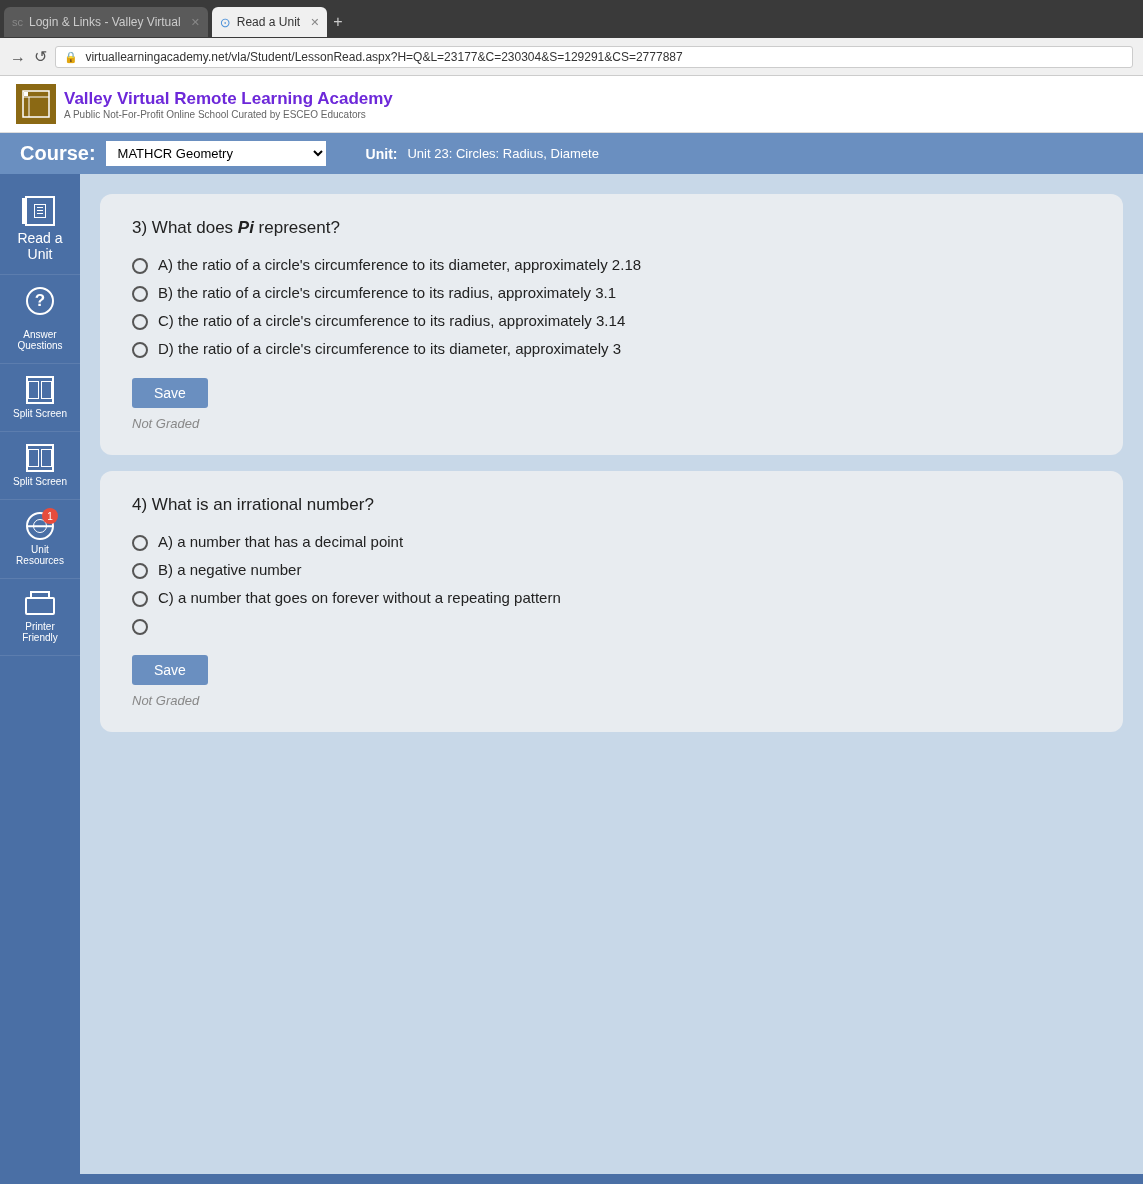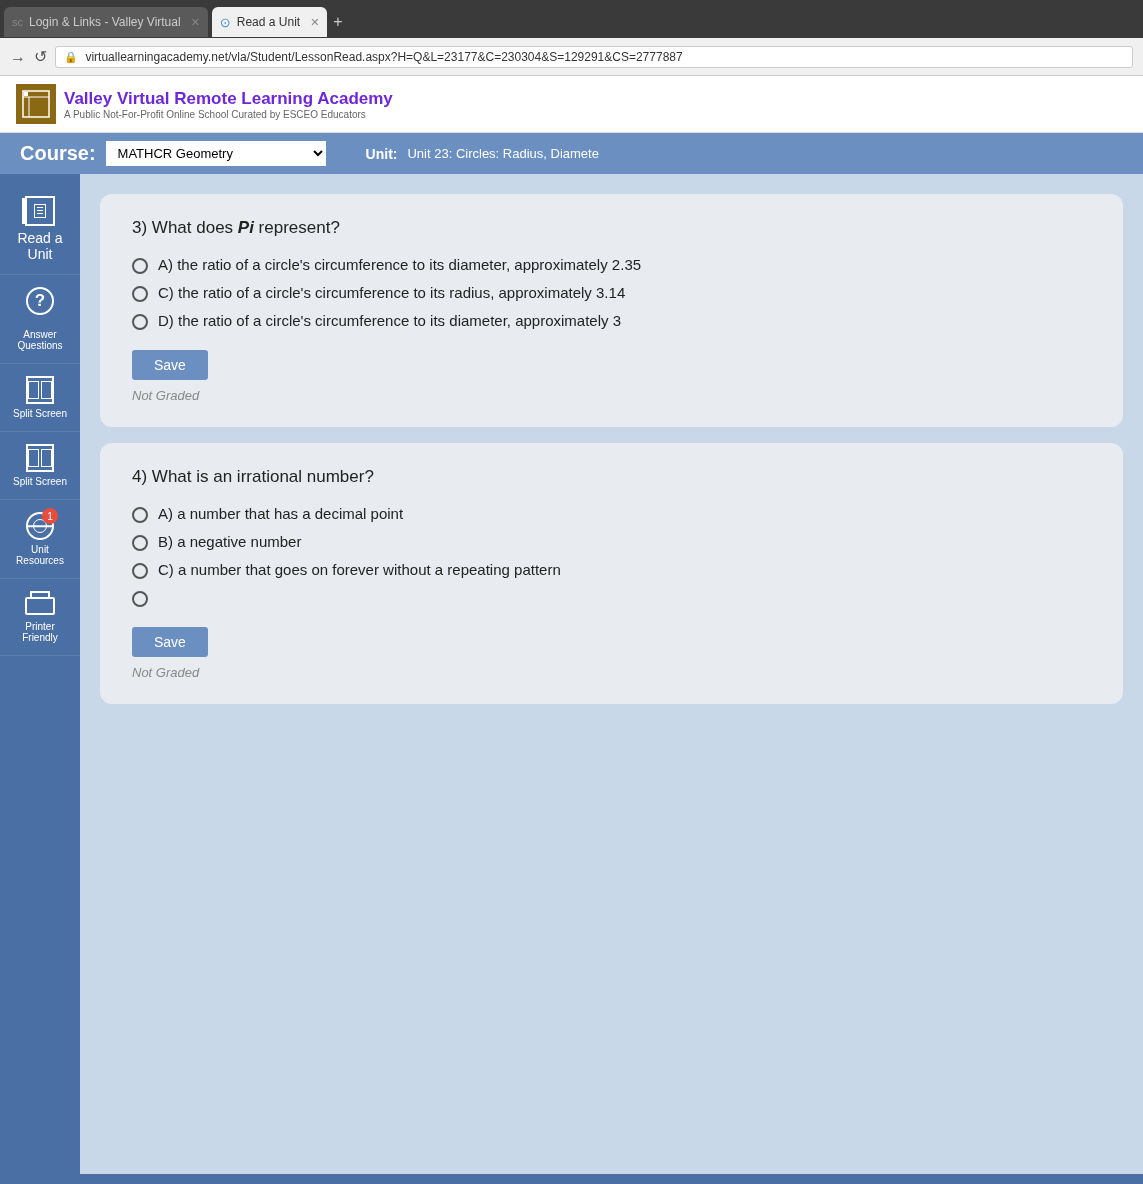--- a/index.html
+++ b/index.html
@@ -167,21 +167,25 @@
 
   <div class="content-area">
 
     <div class="question-card">
       <div class="question-text">
         <span>3) What does </span><em>Pi</em><span> represent?</span>
       </div>
       <div class="options">
         <div class="option">
           <div class="radio-circle"></div>
-          <span>A) the ratio of a circle's circumference to its diameter, approximately 2.35</span>
+          <span>A) the ratio of a circle's circumference to its diameter, approximately 2.18</span>
+        </div>
+        <div class="option">
+          <div class="radio-circle"></div>
+          <span>B) the ratio of a circle's circumference to its radius, approximately 3.1</span>
         </div>
         <div class="option">
           <div class="radio-circle"></div>
           <span>C) the ratio of a circle's circumference to its radius, approximately 3.14</span>
         </div>
         <div class="option">
           <div class="radio-circle"></div>
           <span>D) the ratio of a circle's circumference to its diameter, approximately 3</span>
         </div>
       </div>

